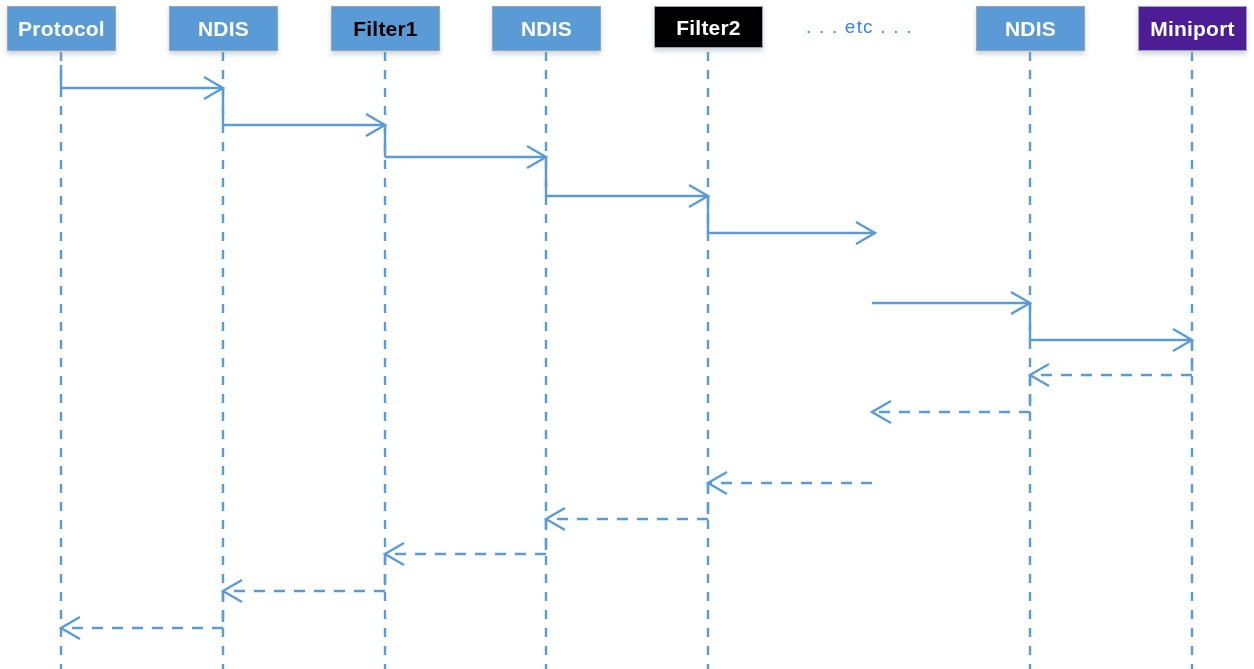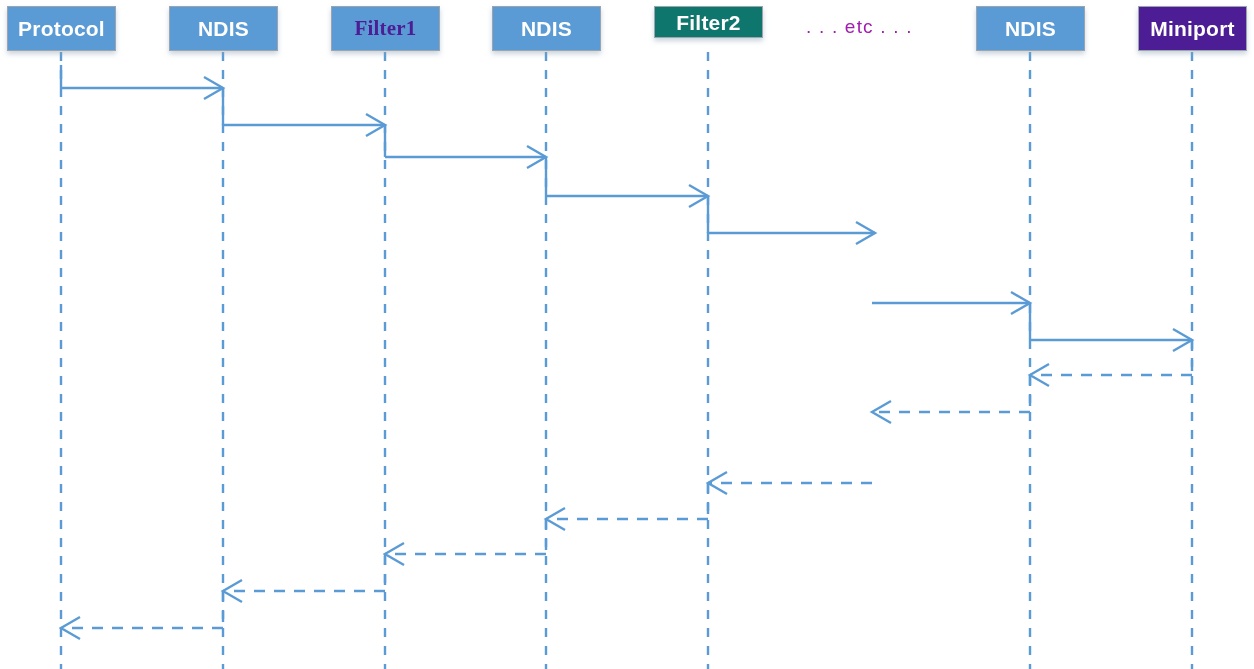--- a/index.html
+++ b/index.html
@@ -144,29 +144,29 @@
   </svg>
 
   <div id="participants-layer">
       <div class="participant-box" style="left: 7px; top: 6px; width: 109px; height: 45px; background: rgb(91, 155, 213); border-color: rgb(156, 165, 174);">
         <span class="participant-label" style="color: rgb(255, 255, 255);">Protocol</span>
       </div>
       <div class="participant-box" style="left: 169px; top: 6px; width: 109px; height: 45px; background: rgb(91, 155, 213); border-color: rgb(156, 165, 174);">
         <span class="participant-label" style="color: rgb(255, 255, 255);">NDIS</span>
       </div>
       <div class="participant-box" style="left: 331px; top: 6px; width: 109px; height: 45px; background: rgb(91, 155, 213); border-color: rgb(156, 165, 174);">
-        <span class="participant-label" style="color: #4c1d95; font-family: Liberation Serif, serif;">Filter1</span>
+        <span class="participant-label" style="color: #000000;">Filter1</span>
       </div>
       <div class="participant-box" style="left: 492px; top: 6px; width: 109px; height: 45px; background: rgb(91, 155, 213); border-color: rgb(156, 165, 174);">
         <span class="participant-label" style="color: rgb(255, 255, 255);">NDIS</span>
       </div>
-      <div class="participant-box" style="left: 654px; top: 6px; width: 109px; height: 32px; background: #0f766e; border-color: rgb(156, 165, 174);">
+      <div class="participant-box" style="left: 654px; top: 6px; width: 109px; height: 42px; background: #000000; border-color: rgb(156, 165, 174);">
         <span class="participant-label" style="color: rgb(255, 255, 255);">Filter2</span>
       </div>
-      <div class="ellipsis-label" style="left: 806px; top: 16px; color: #a21caf;">. . . etc . . .</div>
+      <div class="ellipsis-label" style="left: 806px; top: 16px; color: #3b82f6;">. . . etc . . .</div>
       <div class="participant-box" style="left: 976px; top: 6px; width: 109px; height: 45px; background: rgb(91, 155, 213); border-color: rgb(156, 165, 174);">
         <span class="participant-label" style="color: rgb(255, 255, 255);">NDIS</span>
       </div>
       <div class="participant-box" style="left: 1138px; top: 6px; width: 109px; height: 45px; background: #4c1d95; border-color: rgb(156, 165, 174);">
         <span class="participant-label" style="color: rgb(255, 255, 255);">Miniport</span>
       </div>
     </div>
 
 </div>
 

